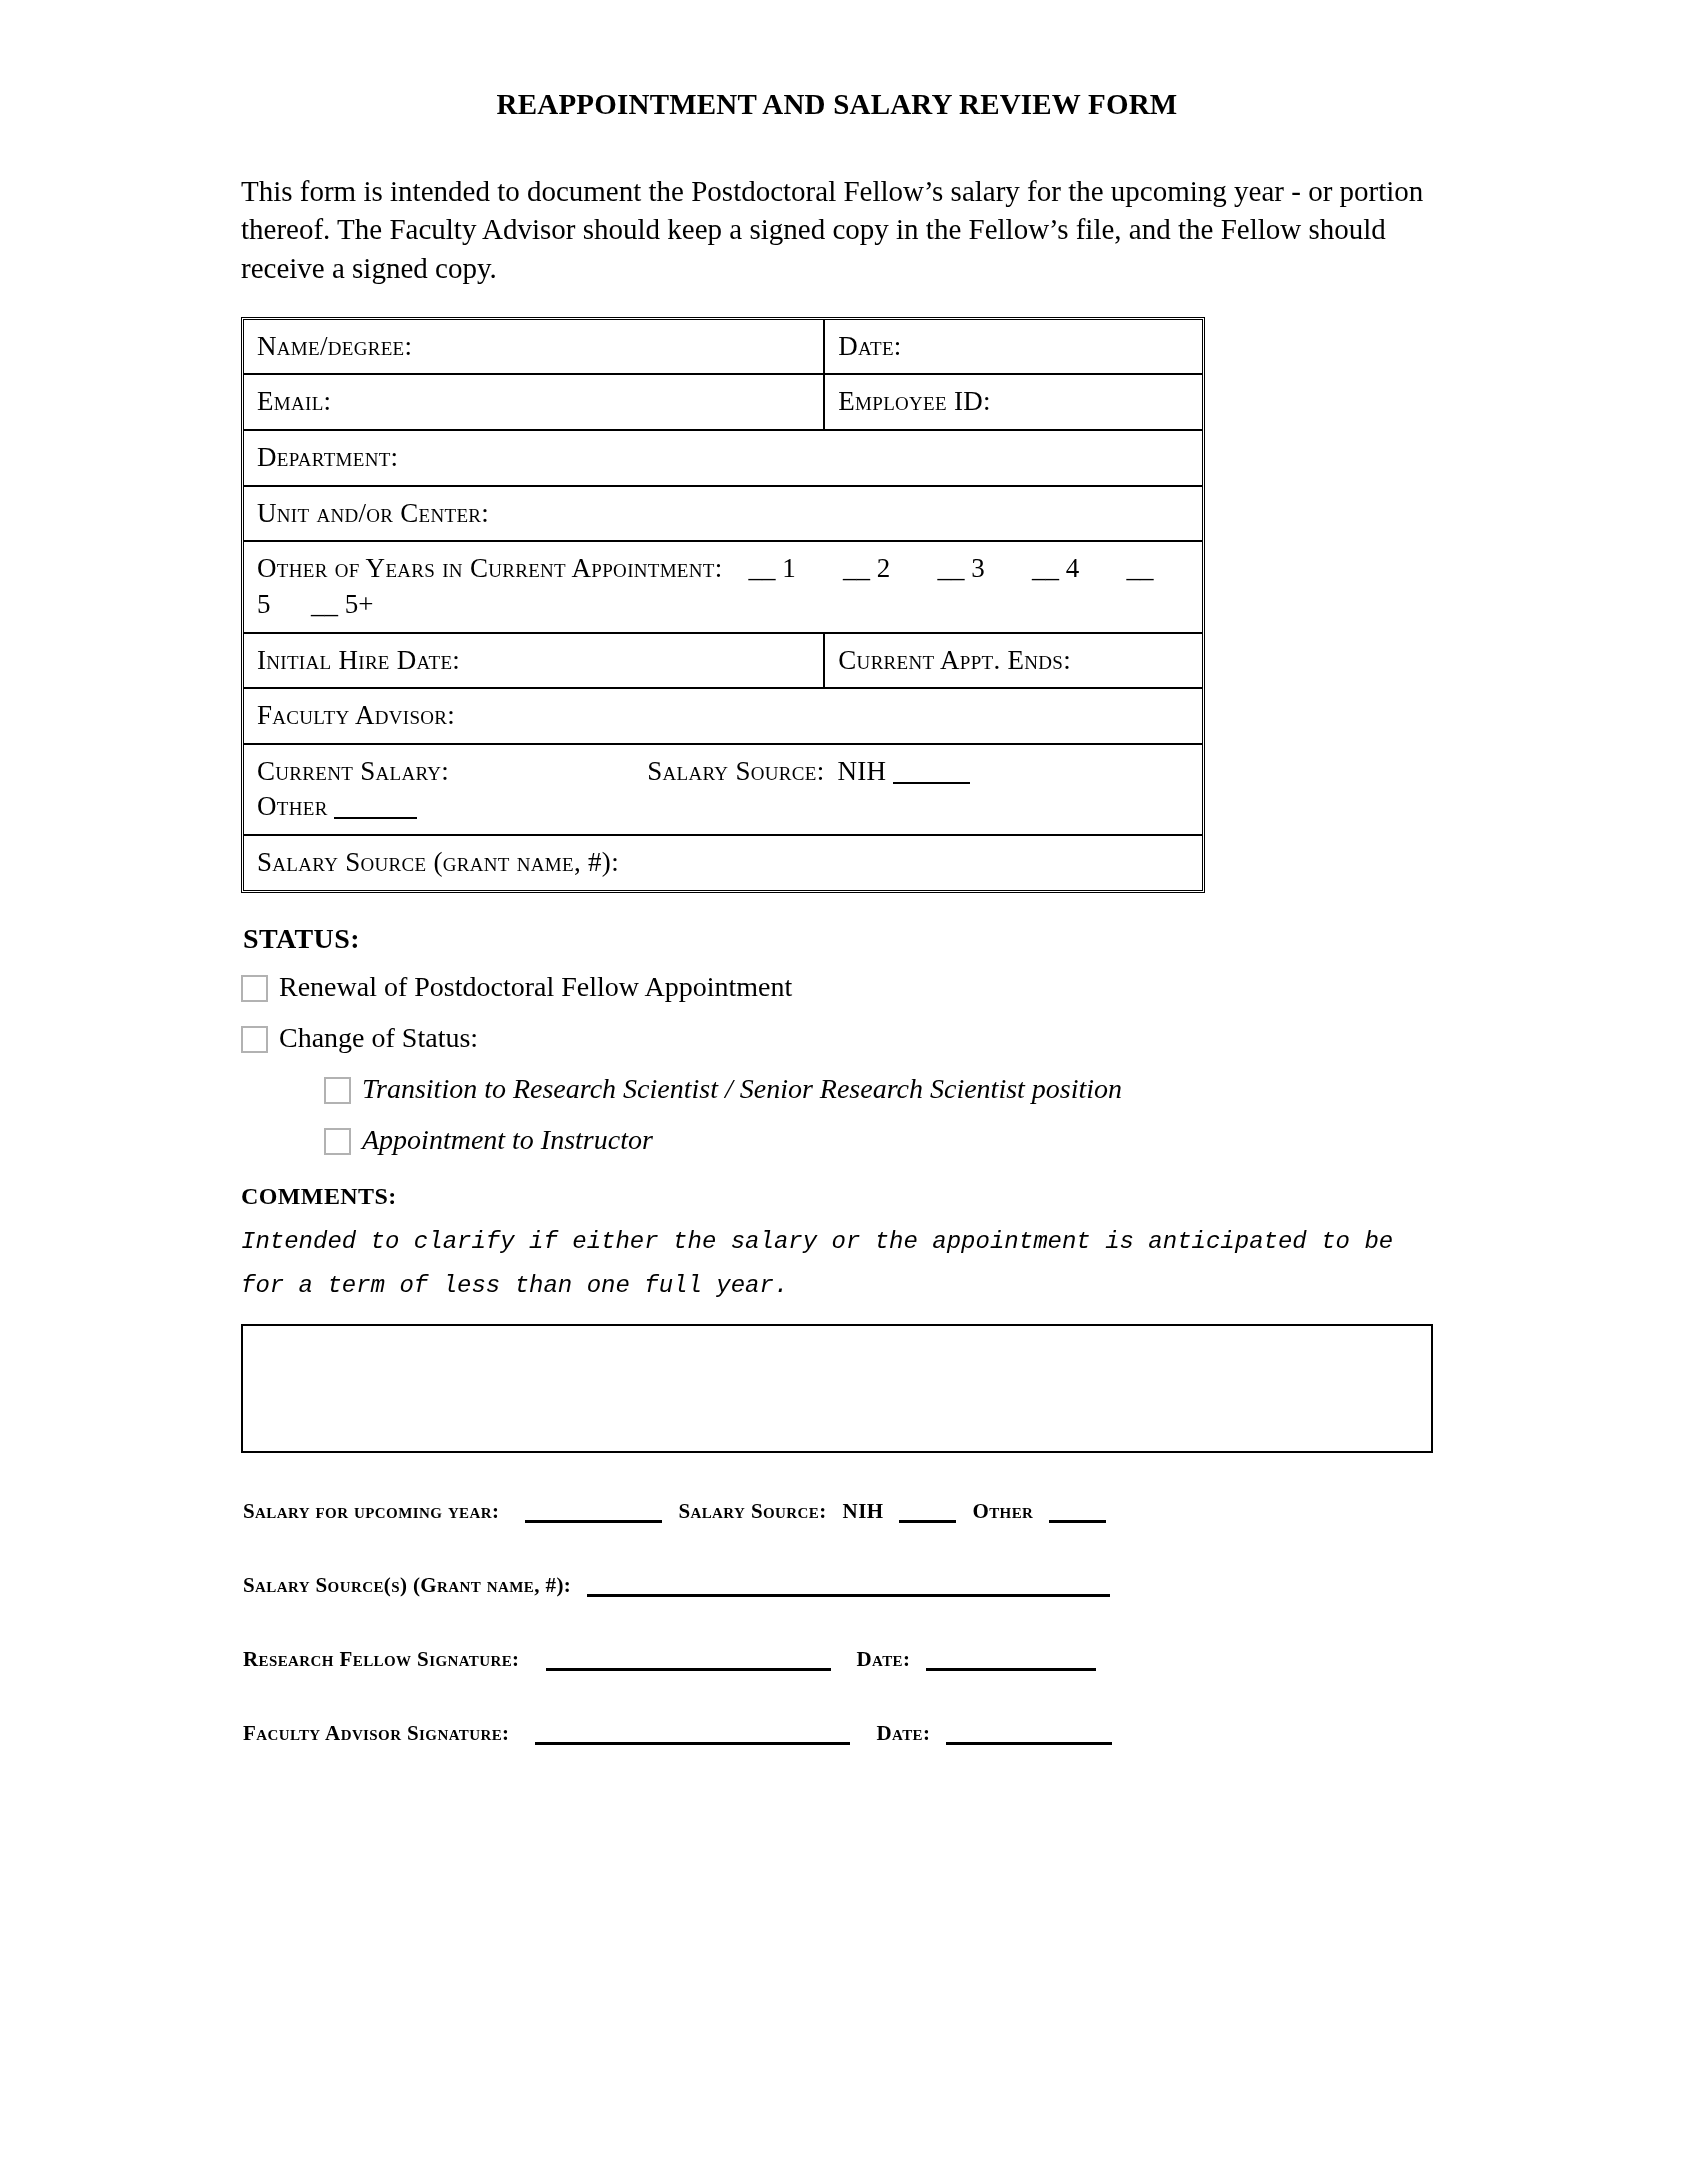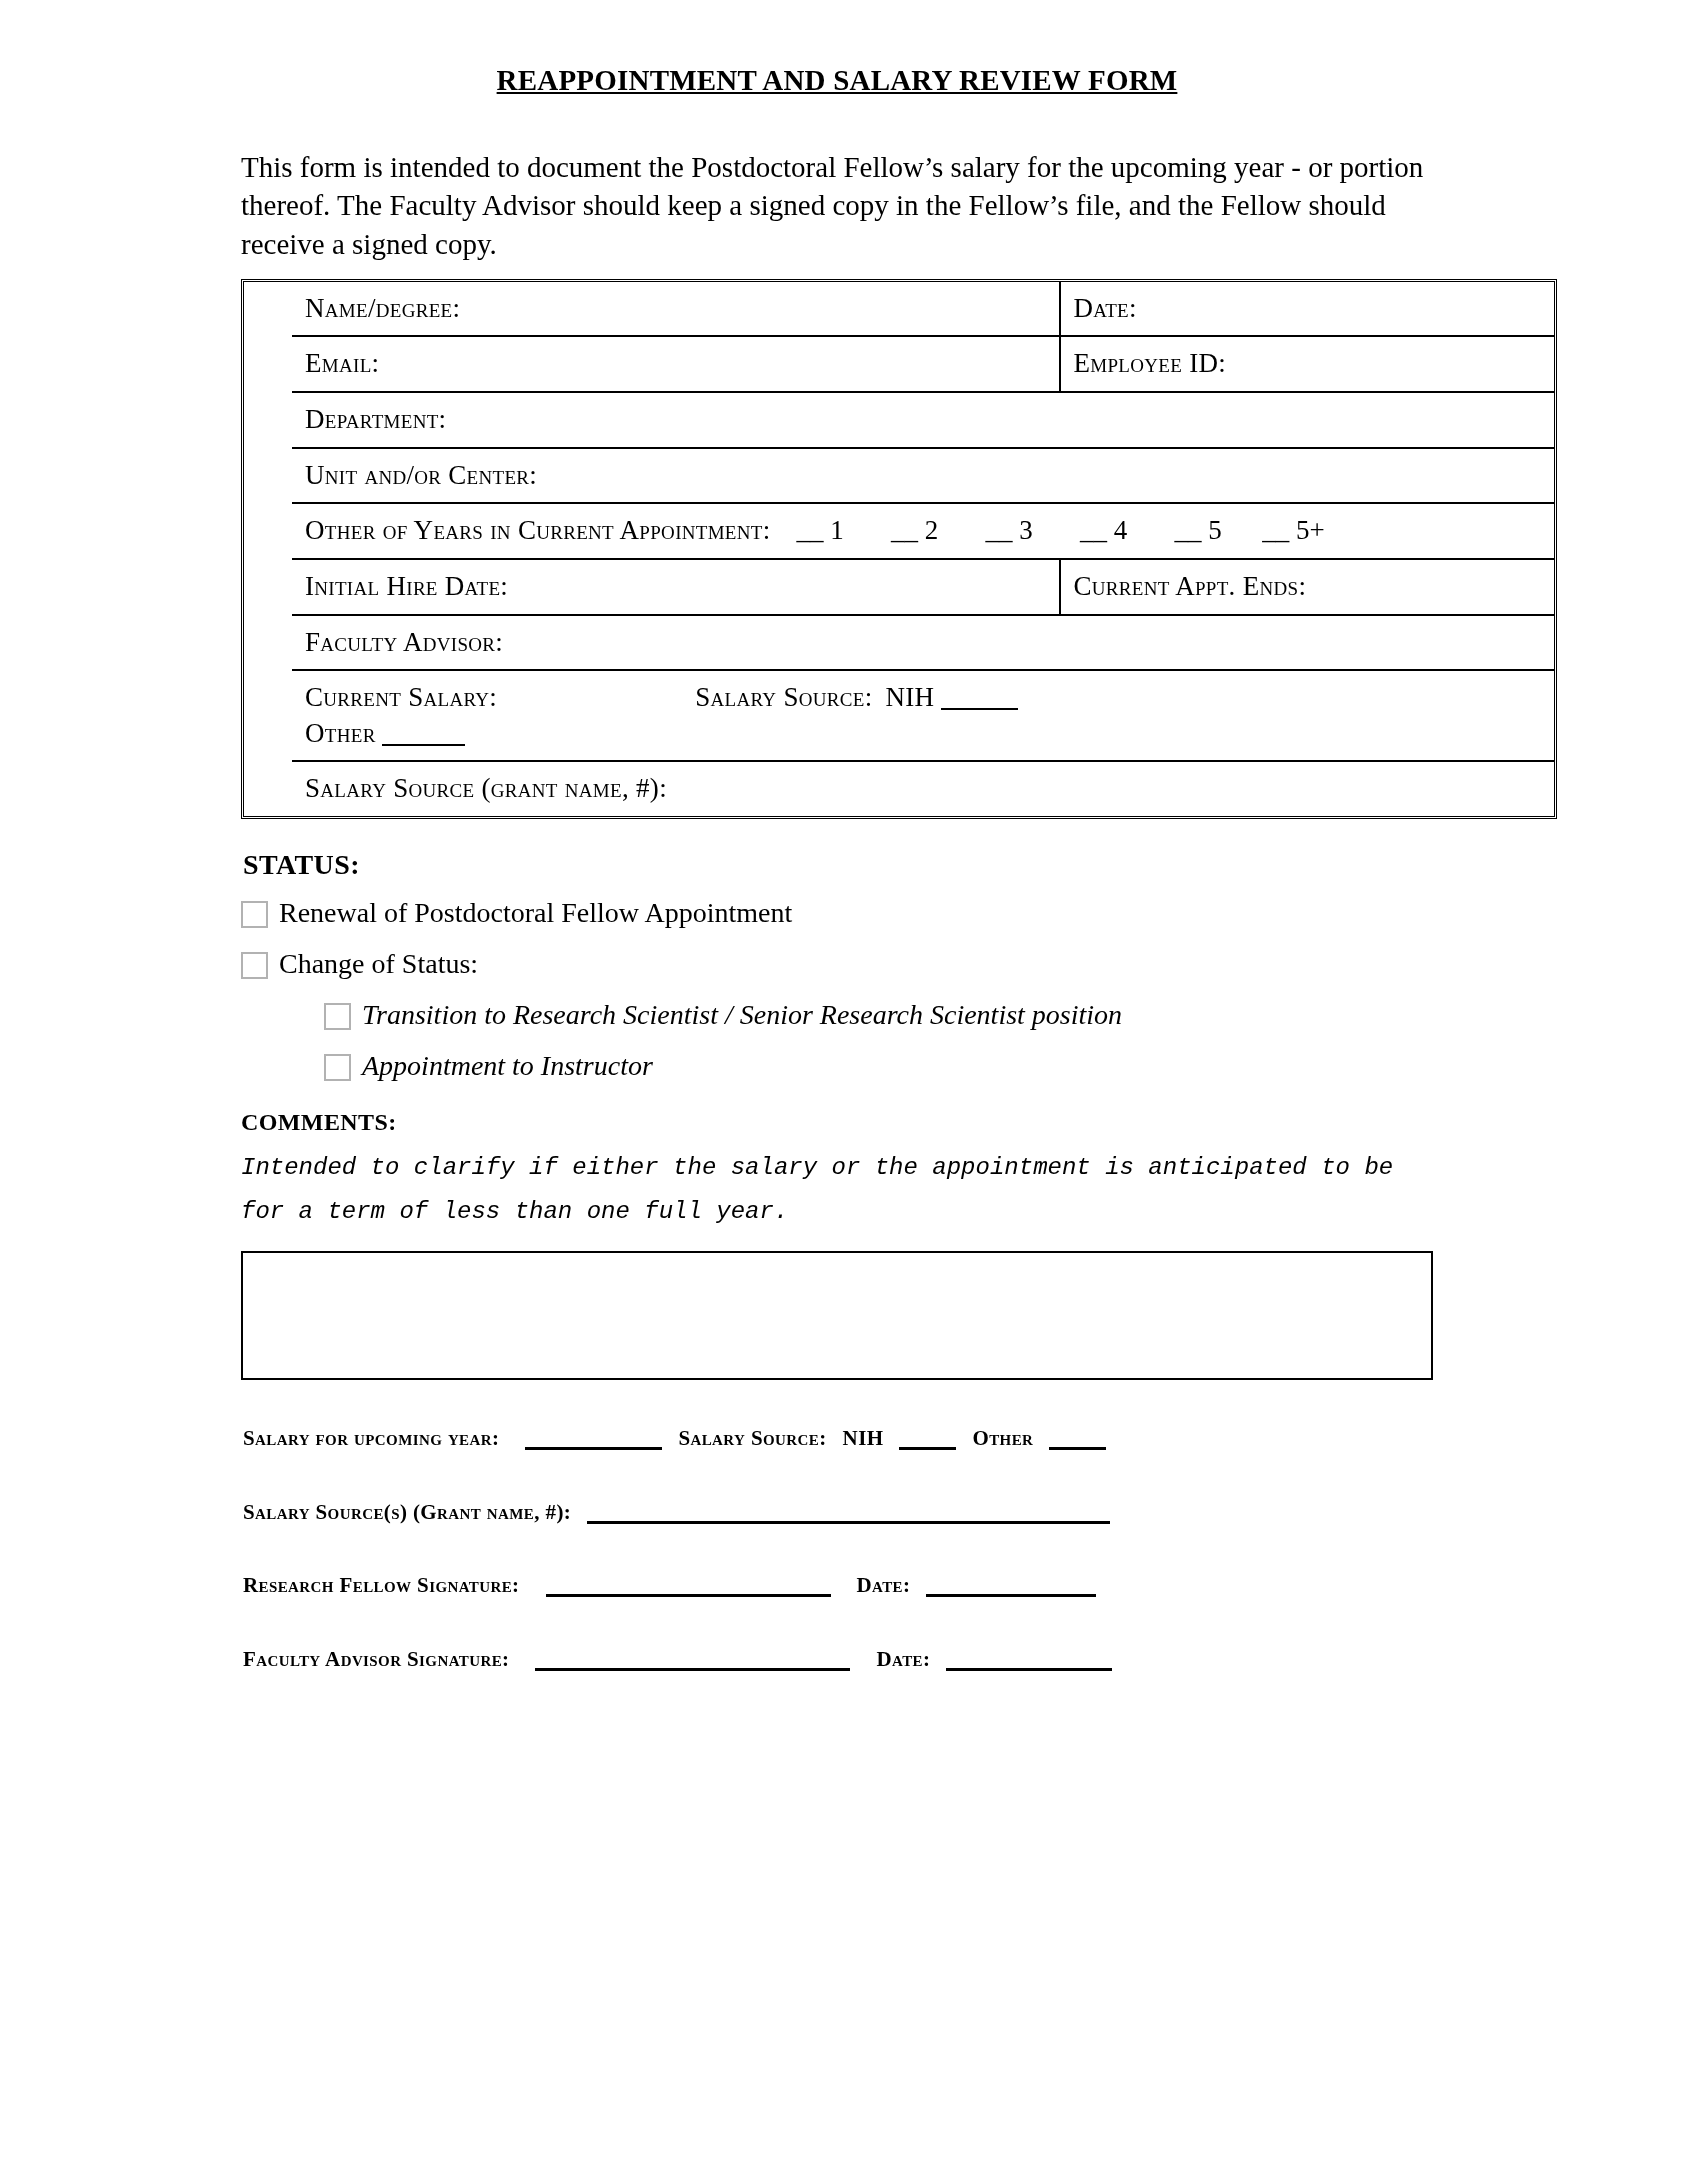--- a/index.html
+++ b/index.html
@@ -30,42 +30,40 @@
     top: 0;
     width: 1192px;
   }
 
   
   .doc-title {
     text-align: center;
     font-weight: bold;
     font-size: 29px;
     letter-spacing: 0.2px;
-    margin-top: 64px;
+    margin-top: 88px;
     margin-bottom: 0;
-    text-decoration: underline;
   }
 
   
   .intro {
     margin-top: 51px;
     font-size: 29px;
     line-height: 1.32;
     text-align: left;
   }
 
   
   .form-table {
-    margin-top: 16px;
+    margin-top: 30px;
     border-collapse: separate;
     border-spacing: 0;
-    width: 1316px;
+    width: 964px;
     border: 3px double #000;
     background: #fff;
-    padding-left: 48px;
   }
   .form-table td {
     border-top: 2px solid #000;
     border-left: 2px solid #000;
     padding: 9px 0 9px 13px;
     vertical-align: top;
     font-size: 26px;
     line-height: 1.32;
   }
   .form-table tr:first-child td {

